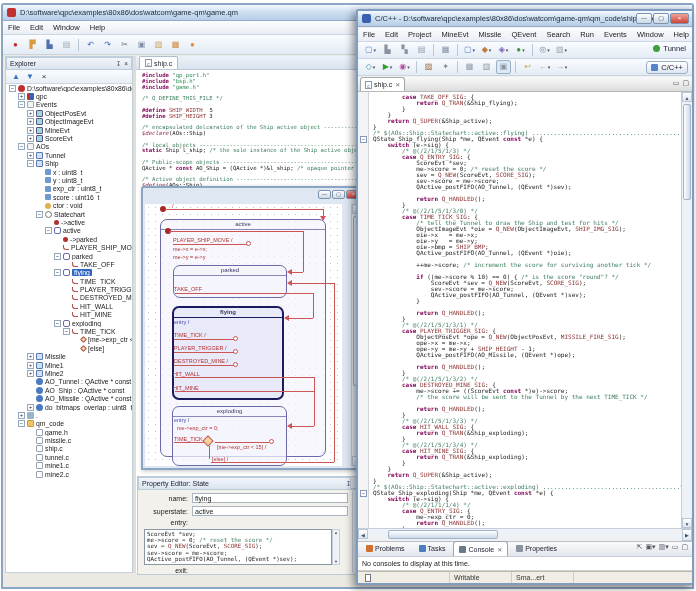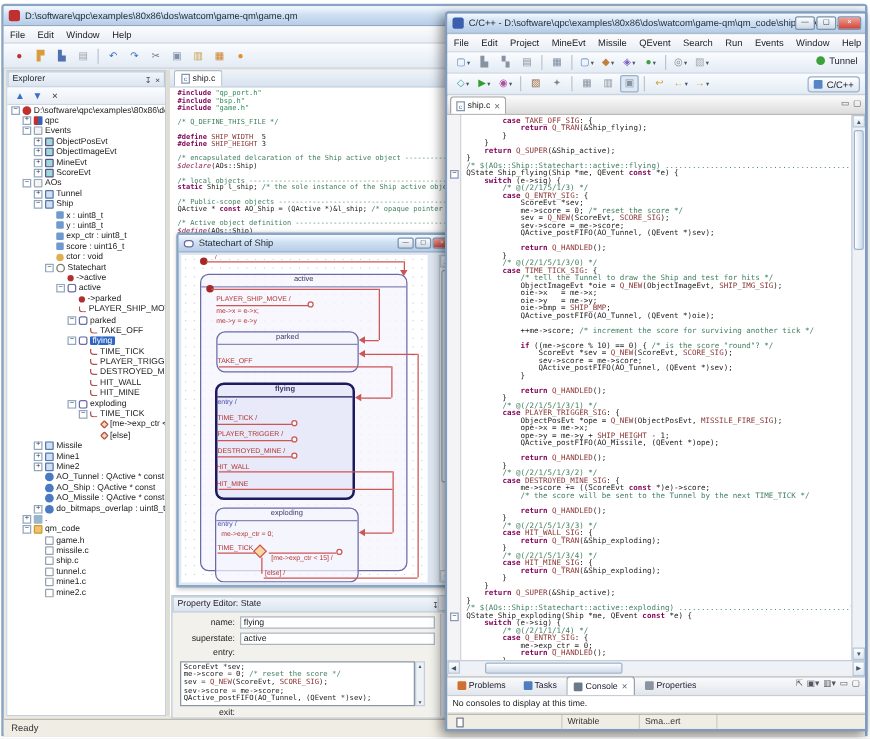--- a/index.html
+++ b/index.html
@@ -497,24 +497,20 @@
           <div class="cl">&nbsp;</div>
           <div class="cl"><span class="cmt">/* Public-scope objects -----------------------------------------------*/</span></div>
           <div class="cl">QActive * <span class="kw">const</span> AO_Ship = (QActive *)&amp;l_ship; <span class="cmt">/* opaque pointer */</span></div>
           <div class="cl">&nbsp;</div>
           <div class="cl"><span class="cmt">/* Active object definition -------------------------------------------*/</span></div>
           <div class="cl"><span class="dollar">$define</span>(AOs::Ship)</div>
         </div>
     </div>
 
     <div id="scwin">
-      <div class="tbar">
-        <span class="appico" style="background:#fff;border:1px solid #6a6aa8;border-radius:3px;width:8px;height:6px;"></span>
-        <span class="ttxt">Statechart of Ship</span>
-      </div>
       <div class="winbtns" style="top:2px;">
         <span class="wb">—</span>
         <span class="wb">▢</span>
         <span class="wb close">×</span>
       </div>
 
       <div id="sc-canvas">
 
         <div class="dot" style="left:15px;top:2px;"></div>
         <div class="scl" style="left:27px;top:-1px;">/</div>
@@ -628,23 +624,20 @@
       </div>
       <div id="prop-vscroll">
         <span>▲</span>
         <span>▼</span>
       </div>
     </div>
     <div id="logtab">
       <span>Log</span>
     </div>
 
-    <div class="statusbar" id="qm-status">
-      <span>Ready</span>
-    </div>
   </div>
 
   <div class="win" id="eclipse">
     <div class="tbar">
       <span class="appico" style="background:#3a5fae;"></span>
       <span class="ttxt" style="margin-right:58px;">C/C++ - D:\software\qpc\examples\80x86\dos\watcom\game-qm\qm_code\ship.c - Atolli...</span>
     </div>
     <div class="winbtns">
       <span class="wb">—</span>
       <span class="wb">▢</span>

